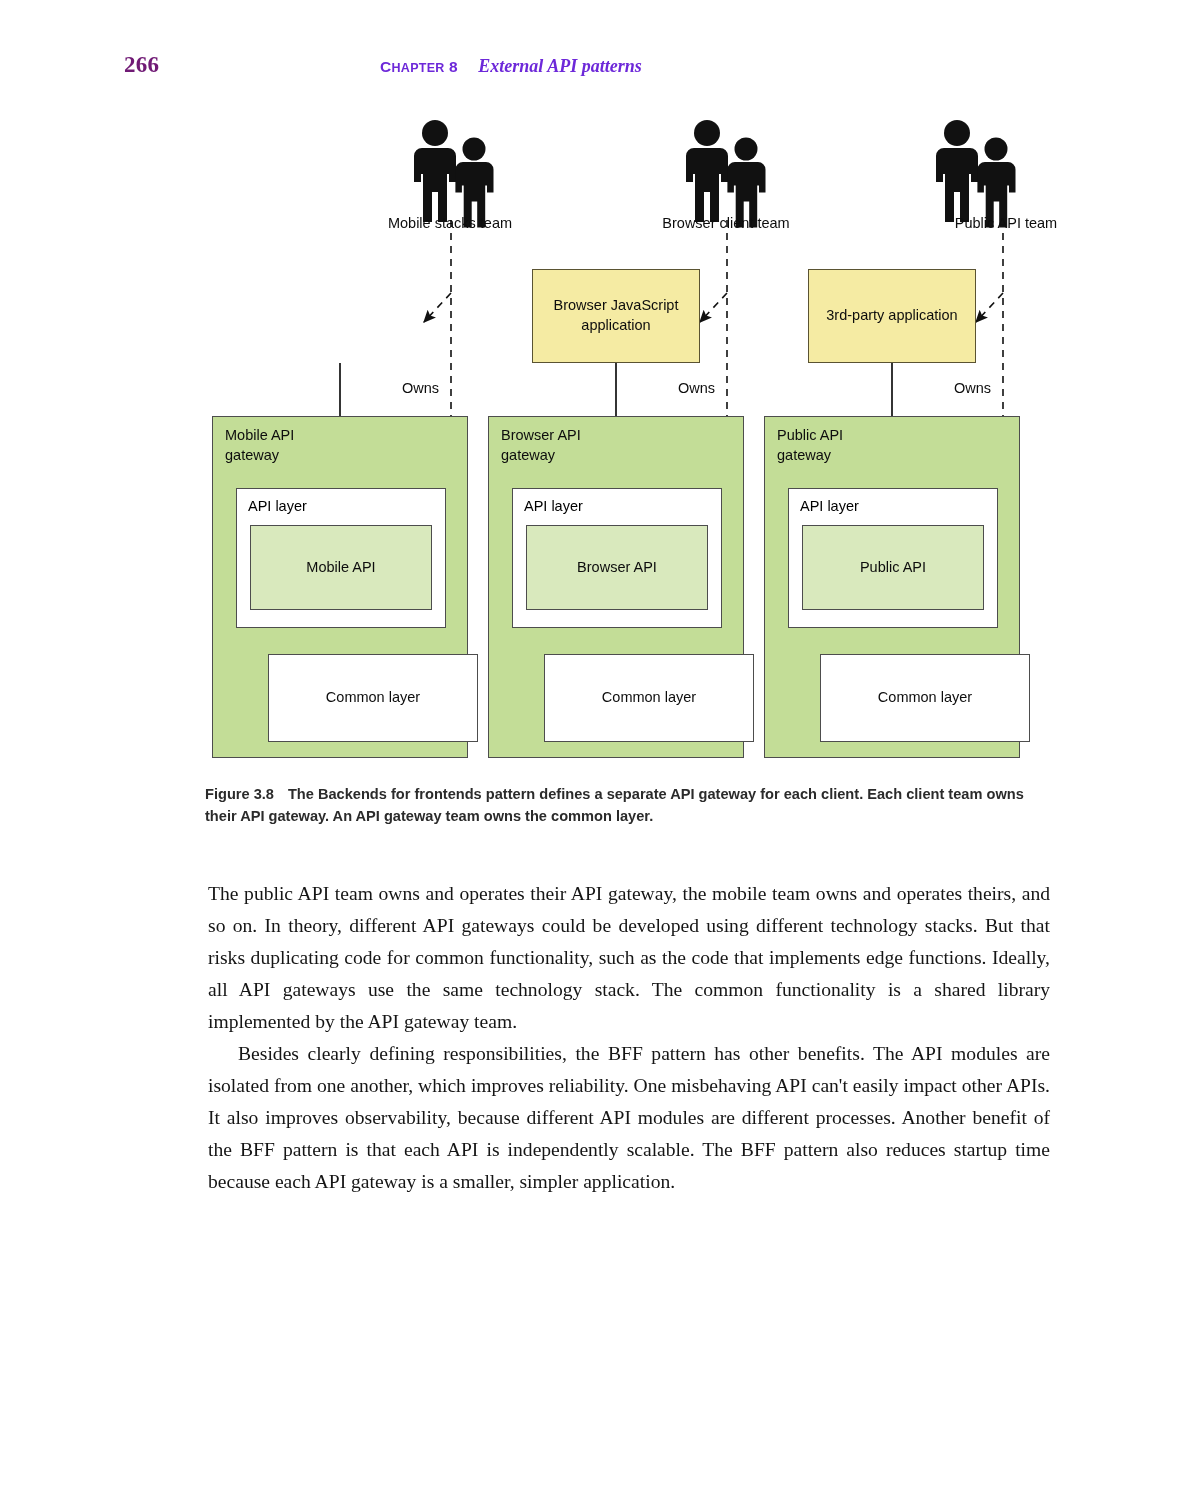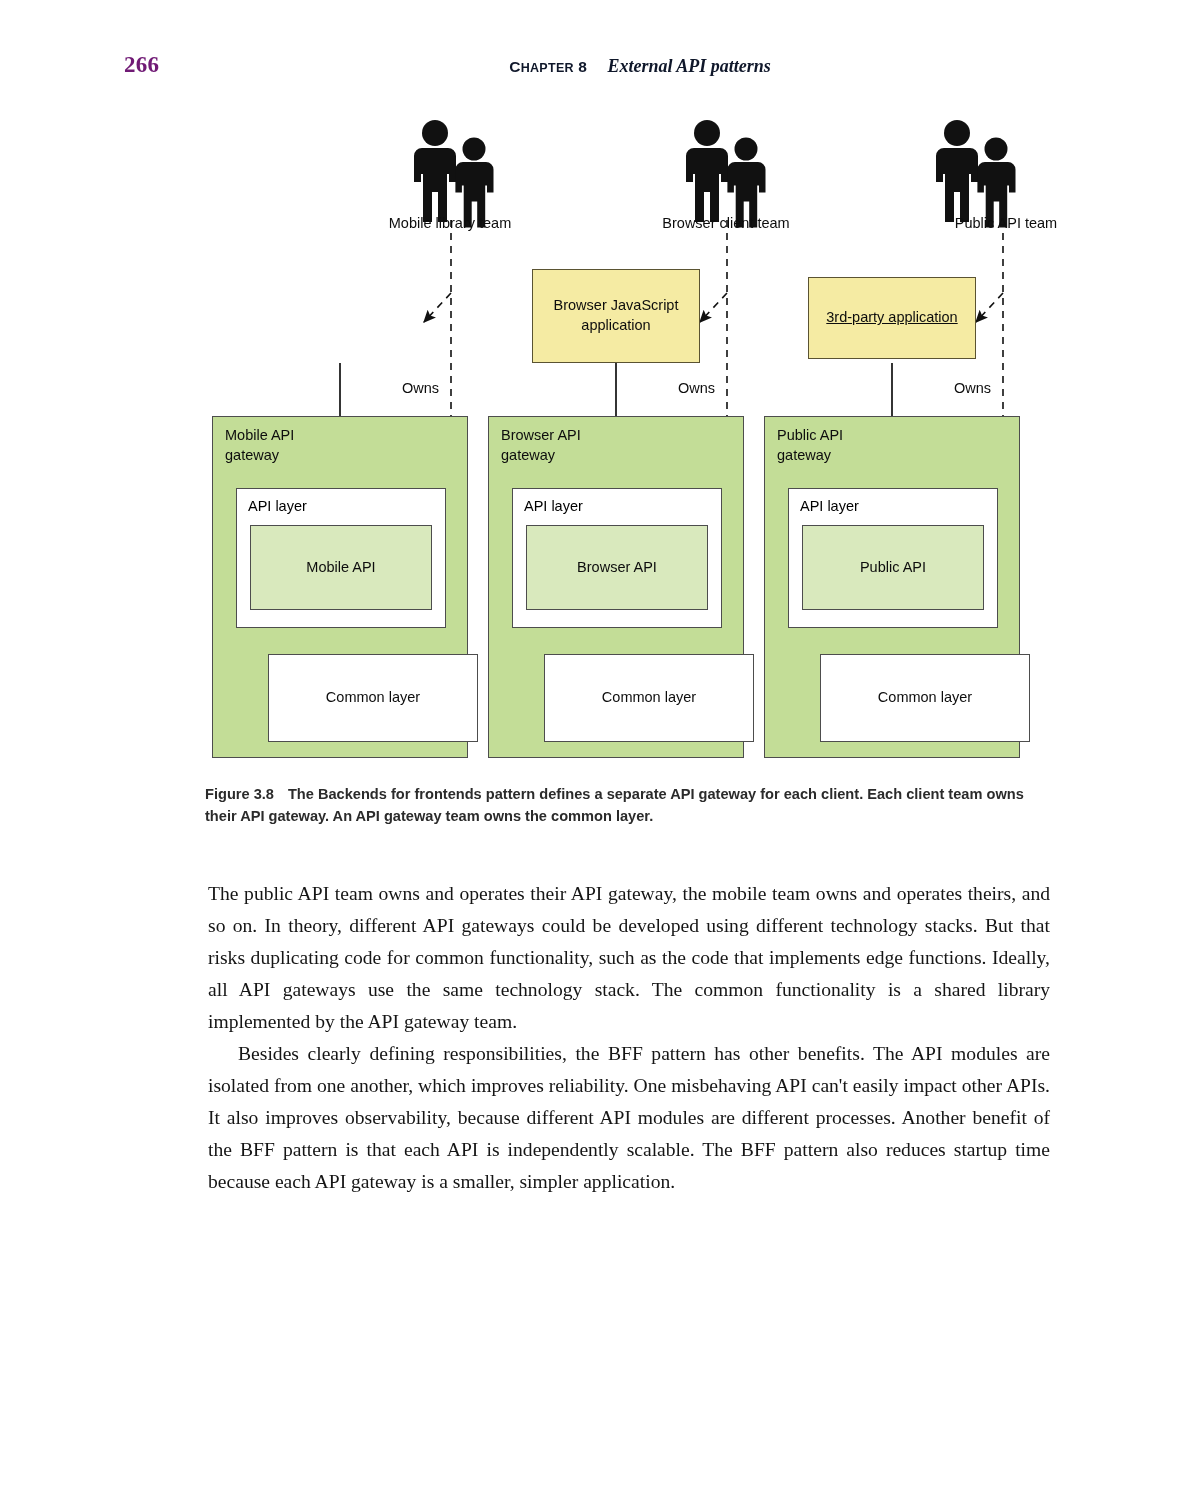--- a/index.html
+++ b/index.html
@@ -33,23 +33,23 @@
     font-weight: bold;
     font-size: 23px;
     letter-spacing: 0.2px;
     color: #701a75;
   }
   .head-center {
     position: absolute;
     left: 380px;
     top: 4px;
     width: 520px;
-    text-align: center;
+    text-align: left;
     white-space: nowrap;
-    color: #0f172a;
+    color: #6d28d9;
   }
   .head-chapter {
     font-family: "Liberation Sans", sans-serif;
     font-weight: bold;
     font-size: 14.5px;
     letter-spacing: 0.3px;
   }
   .head-chapter .small-caps { font-size: 12.5px; }
   .head-chapter .big-caps { font-size: 15.5px; }
   .head-title {
@@ -242,27 +242,27 @@
     </g>
 
     <g fill="#111">
       <circle cx="957" cy="33" r="13"></circle>
       <path d="M944,48 h26 a8,8 0 0 1 8,8 v26 h-7 v-8 h-2 v48 h-9 v-30 h-6 v30 h-9 v-48 h-2 v8 h-7 v-26 a8,8 0 0 1 8,-8 z"></path>
       <circle cx="996" cy="49" r="11.5"></circle>
       <path d="M984,62 h24 a7.5,7.5 0 0 1 7.5,7.5 v23 h-6.5 v-7 h-1.8 v42 h-8 v-26 h-5.5 v26 h-8 v-42 h-1.8 v7 h-6.5 v-23 a7.5,7.5 0 0 1 7.5,-7.5 z"></path>
     </g>
   </svg>
 
-  <div class="team-label" style="left:330px; top:115px; width:240px;">Mobile library team</div>
+  <div class="team-label" style="left:330px; top:115px; width:240px;">Mobile stacks team</div>
   <div class="team-label" style="left:606px; top:115px; width:240px;">Browser client team</div>
   <div class="team-label" style="left:886px; top:115px; width:240px;">Public API team</div>
 
   <div class="fig-box client-yellow centered" style="left:532px; top:169px; width:168px; height:94px; white-space:pre-line;">Browser JavaScript
 application</div>
-  <div class="fig-box client-yellow centered" style="left:808px; top:177px; width:168px; height:82px;text-decoration:underline;">3rd-party application</div>
+  <div class="fig-box client-yellow centered" style="left:808px; top:169px; width:168px; height:94px;">3rd-party application</div>
 
   <div class="owns-label" style="left:402px; top:280px;">Owns</div>
   <div class="owns-label" style="left:678px; top:280px;">Owns</div>
   <div class="owns-label" style="left:954px; top:280px;">Owns</div>
 
   <div class="fig-box gateway" style="left:212px; top:316px; width:256px; height:342px;">
     <div class="gw-label">Mobile API
 gateway</div>
   </div>
   <div class="fig-box api-layer" style="left:236px; top:388px; width:210px; height:140px;">

